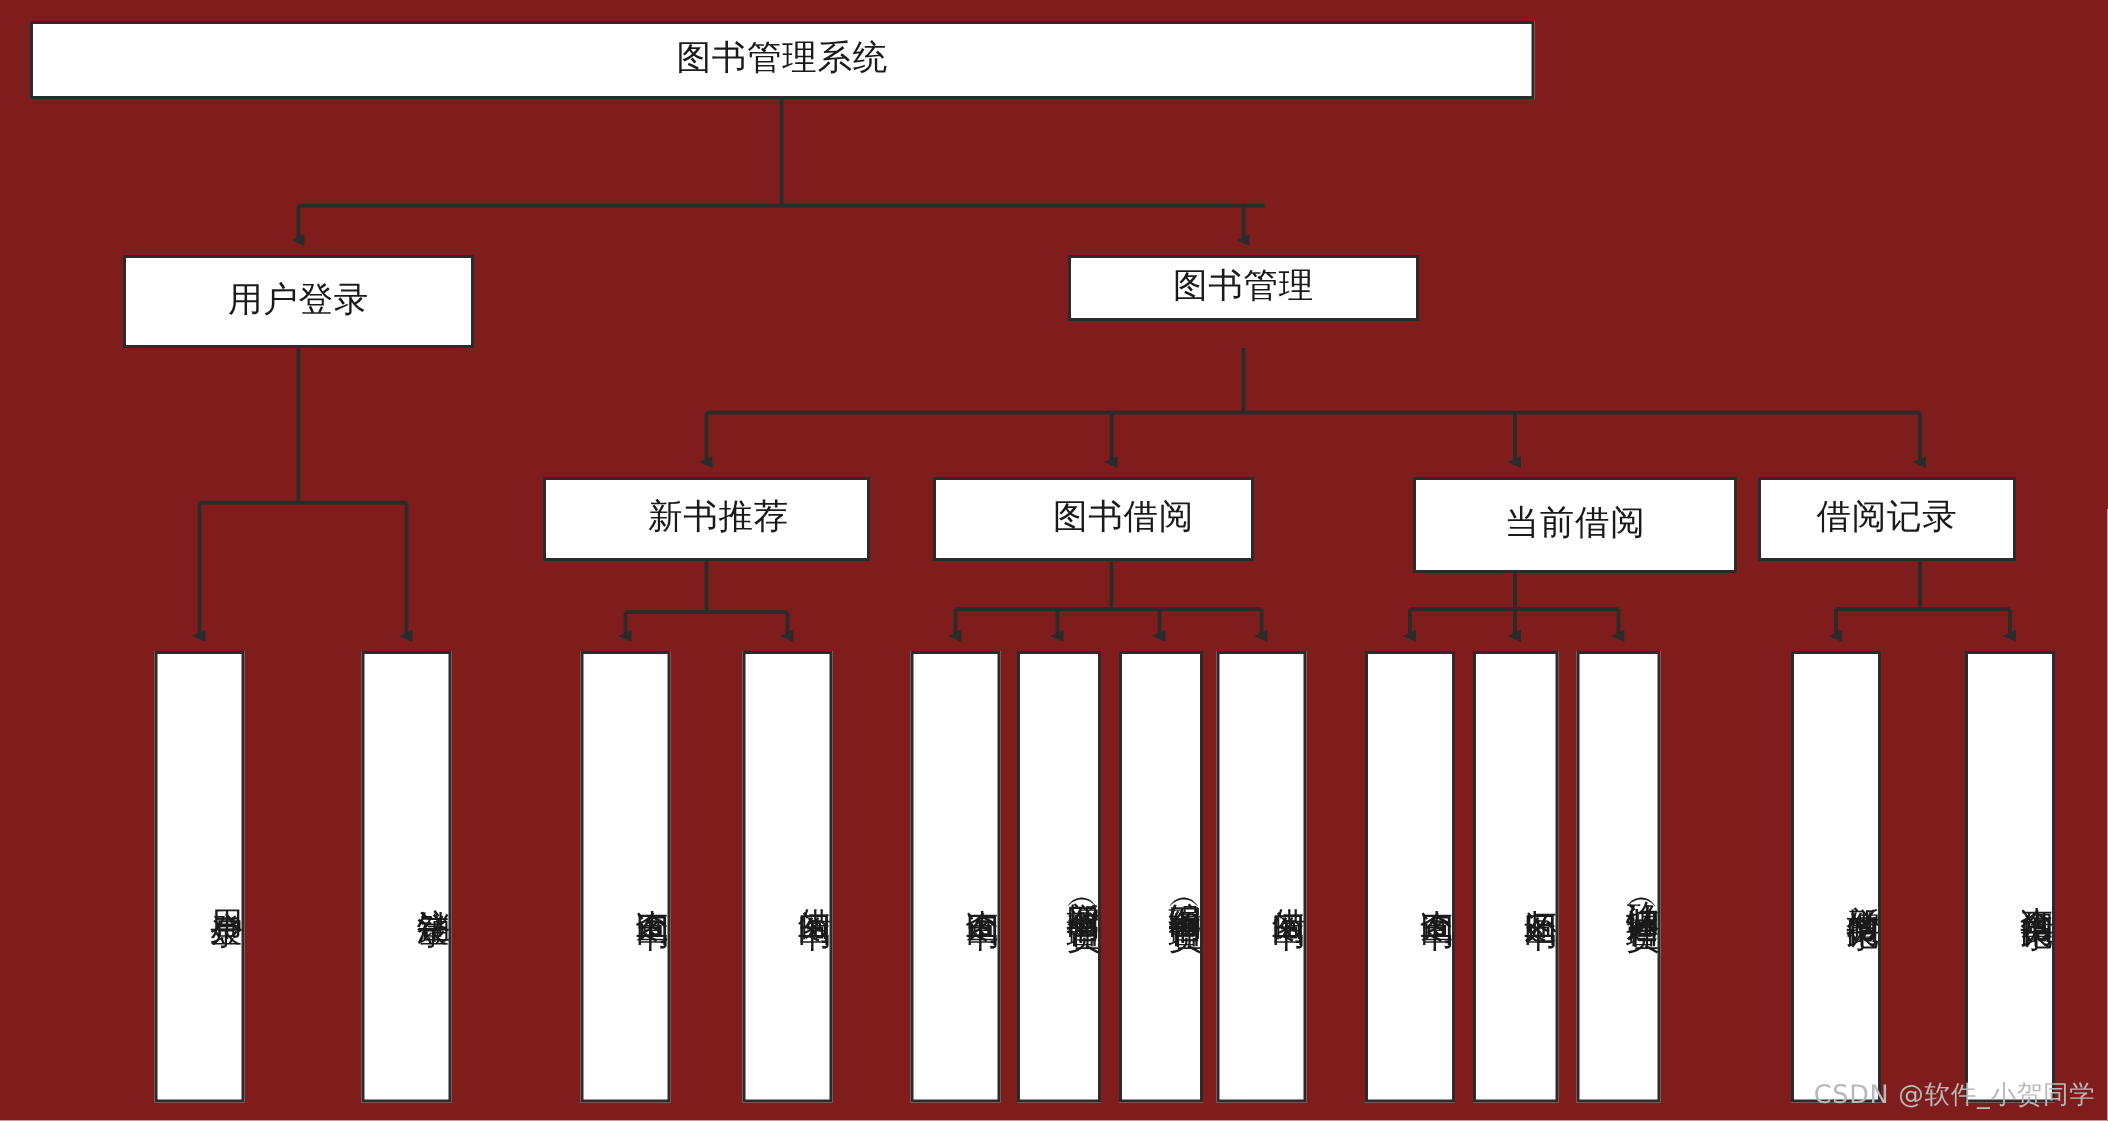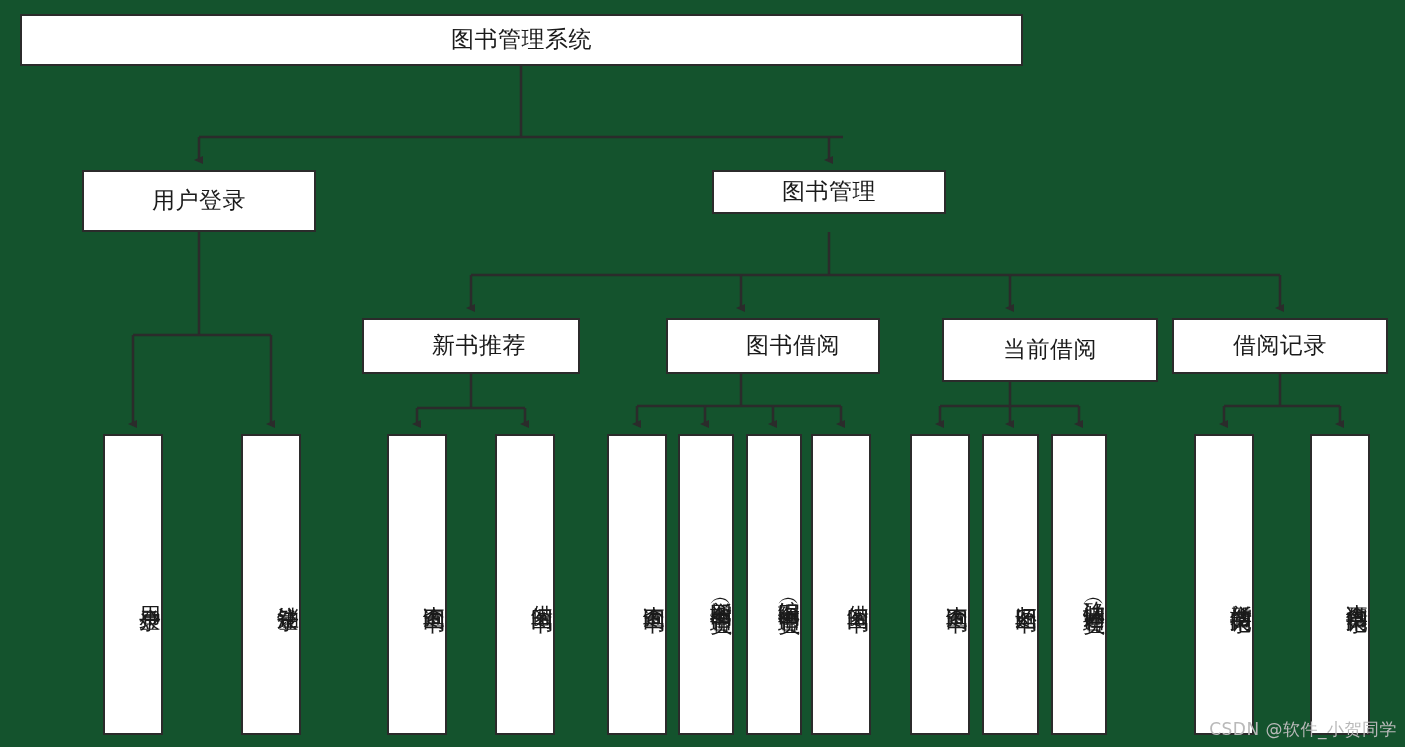--- a/index.html
+++ b/index.html
@@ -7,21 +7,21 @@
     padding: 0;
     background: #ffffff;
   }
   body {
     font-family: "DejaVu Sans", "Liberation Sans", sans-serif;
   }
   #canvas {
     position: relative;
     width: 1405px;
     height: 747px;
-    background: #14532d;
+    background: #7f1d1d;
     overflow: hidden;
     text-align: center;
   }
   svg.connectors {
     position: absolute;
     left: 0;
     top: 0;
     width: 1405px;
     height: 747px;
     pointer-events: none;
@@ -128,27 +128,27 @@
   <div class="node horiz" style="left:82px; top:170px; width:234px; height:62px;">
     <span>用户登录</span>
   </div>
   <div class="node horiz" style="left:712px; top:170px; width:234px; height:44px;">
     <span>图书管理</span>
   </div>
 
   <div class="node horiz" style="left:362px; top:318px; width:218px; height:56px;padding-left:16px;">
     <span>新书推荐</span>
   </div>
-  <div class="node horiz" style="left:666px; top:318px; width:214px; height:56px;padding-left:40px;">
+  <div class="node horiz" style="left:622px; top:318px; width:214px; height:56px;padding-left:40px;">
     <span>图书借阅</span>
   </div>
   <div class="node horiz" style="left:942px; top:318px; width:216px; height:64px;">
     <span>当前借阅</span>
   </div>
-  <div class="node horiz" style="left:1172px; top:318px; width:216px; height:56px;">
+  <div class="node horiz" style="left:1172px; top:318px; width:172px; height:56px;">
     <span>借阅记录</span>
   </div>
 
   <div class="node vert" style="left:103px; top:434px; width:60px; height:301px;">
     <span class="vtext">用户登录</span>
   </div>
   <div class="node vert" style="left:241px; top:434px; width:60px; height:301px;">
     <span class="vtext">注销登录</span>
   </div>
 

